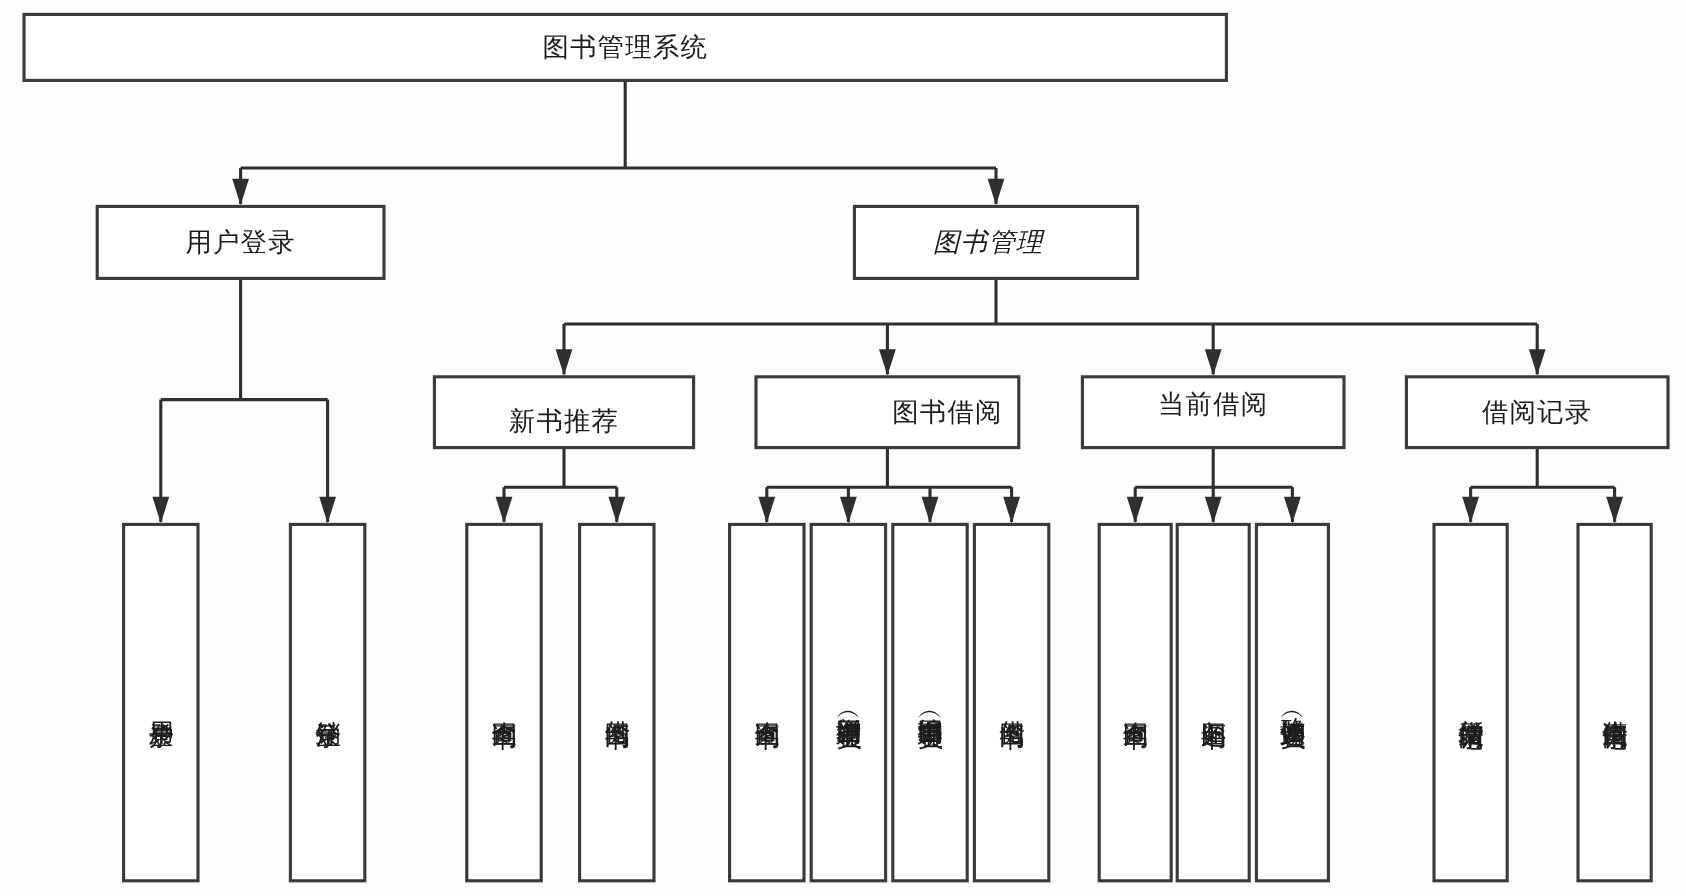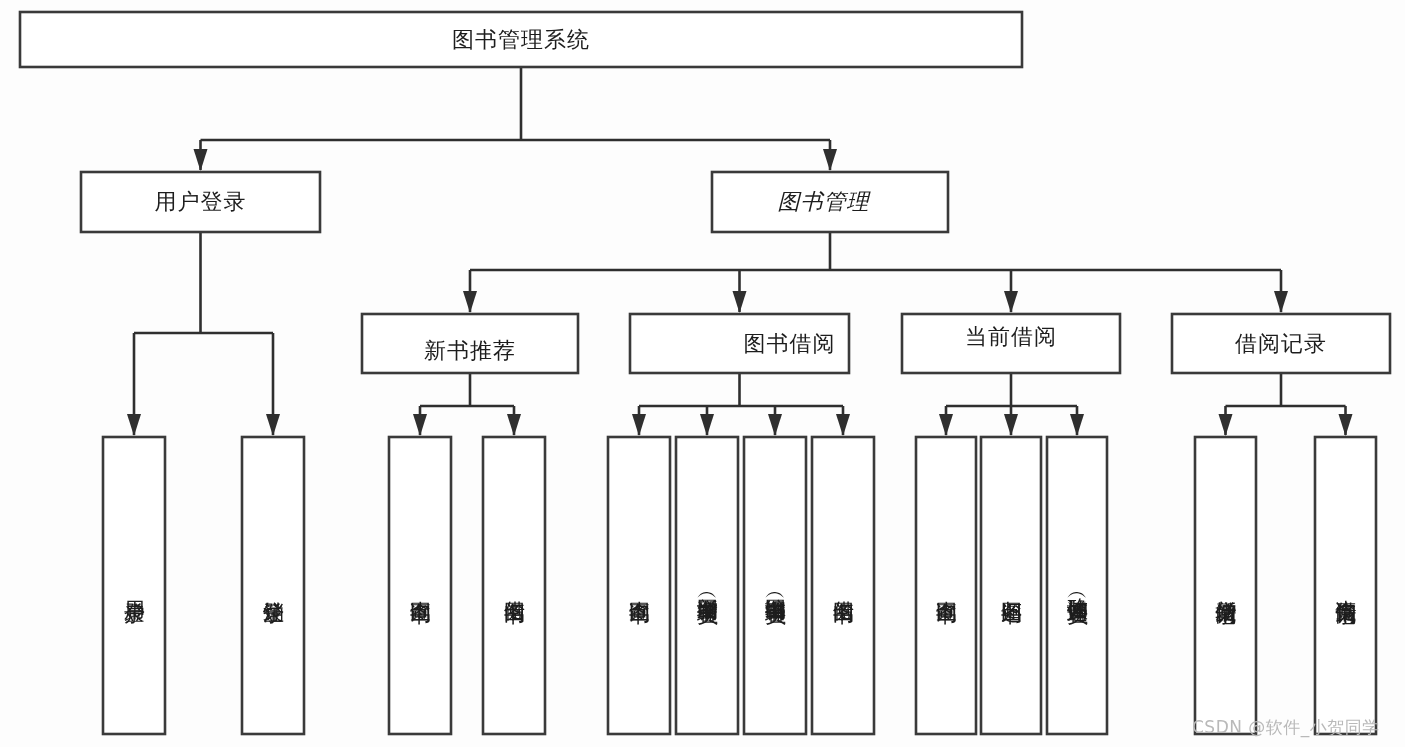--- a/index.html
+++ b/index.html
@@ -182,14 +182,13 @@
       <div class="vertical-text-wrap" style="left: 676px; top: 437px; width: 62px; height: 297px;">新增图书（管理员）</div>
       <div class="vertical-text-wrap" style="left: 744px; top: 437px; width: 62px; height: 297px;">编辑图书（管理员）</div>
       <div class="vertical-text-wrap" style="left: 812px; top: 437px; width: 62px; height: 297px;">借阅图书</div>
       <div class="vertical-text-wrap" style="left: 916px; top: 437px; width: 60px; height: 297px;">查询图书</div>
       <div class="vertical-text-wrap" style="left: 981px; top: 437px; width: 60px; height: 297px;">归还图书</div>
       <div class="vertical-text-wrap" style="left: 1047px; top: 437px; width: 60px; height: 297px;">确认归还（管理员）</div>
       <div class="vertical-text-wrap" style="left: 1195px; top: 437px; width: 61px; height: 297px;">新增借阅记录</div>
       <div class="vertical-text-wrap" style="left: 1315px; top: 437px; width: 61px; height: 297px;">查询借阅记录</div>
     </div>
 
-  <div class="watermark" style="left:1192px; top:716px;">CSDN @软件_小贺同学</div>
 </div>
 
 </body></html>

